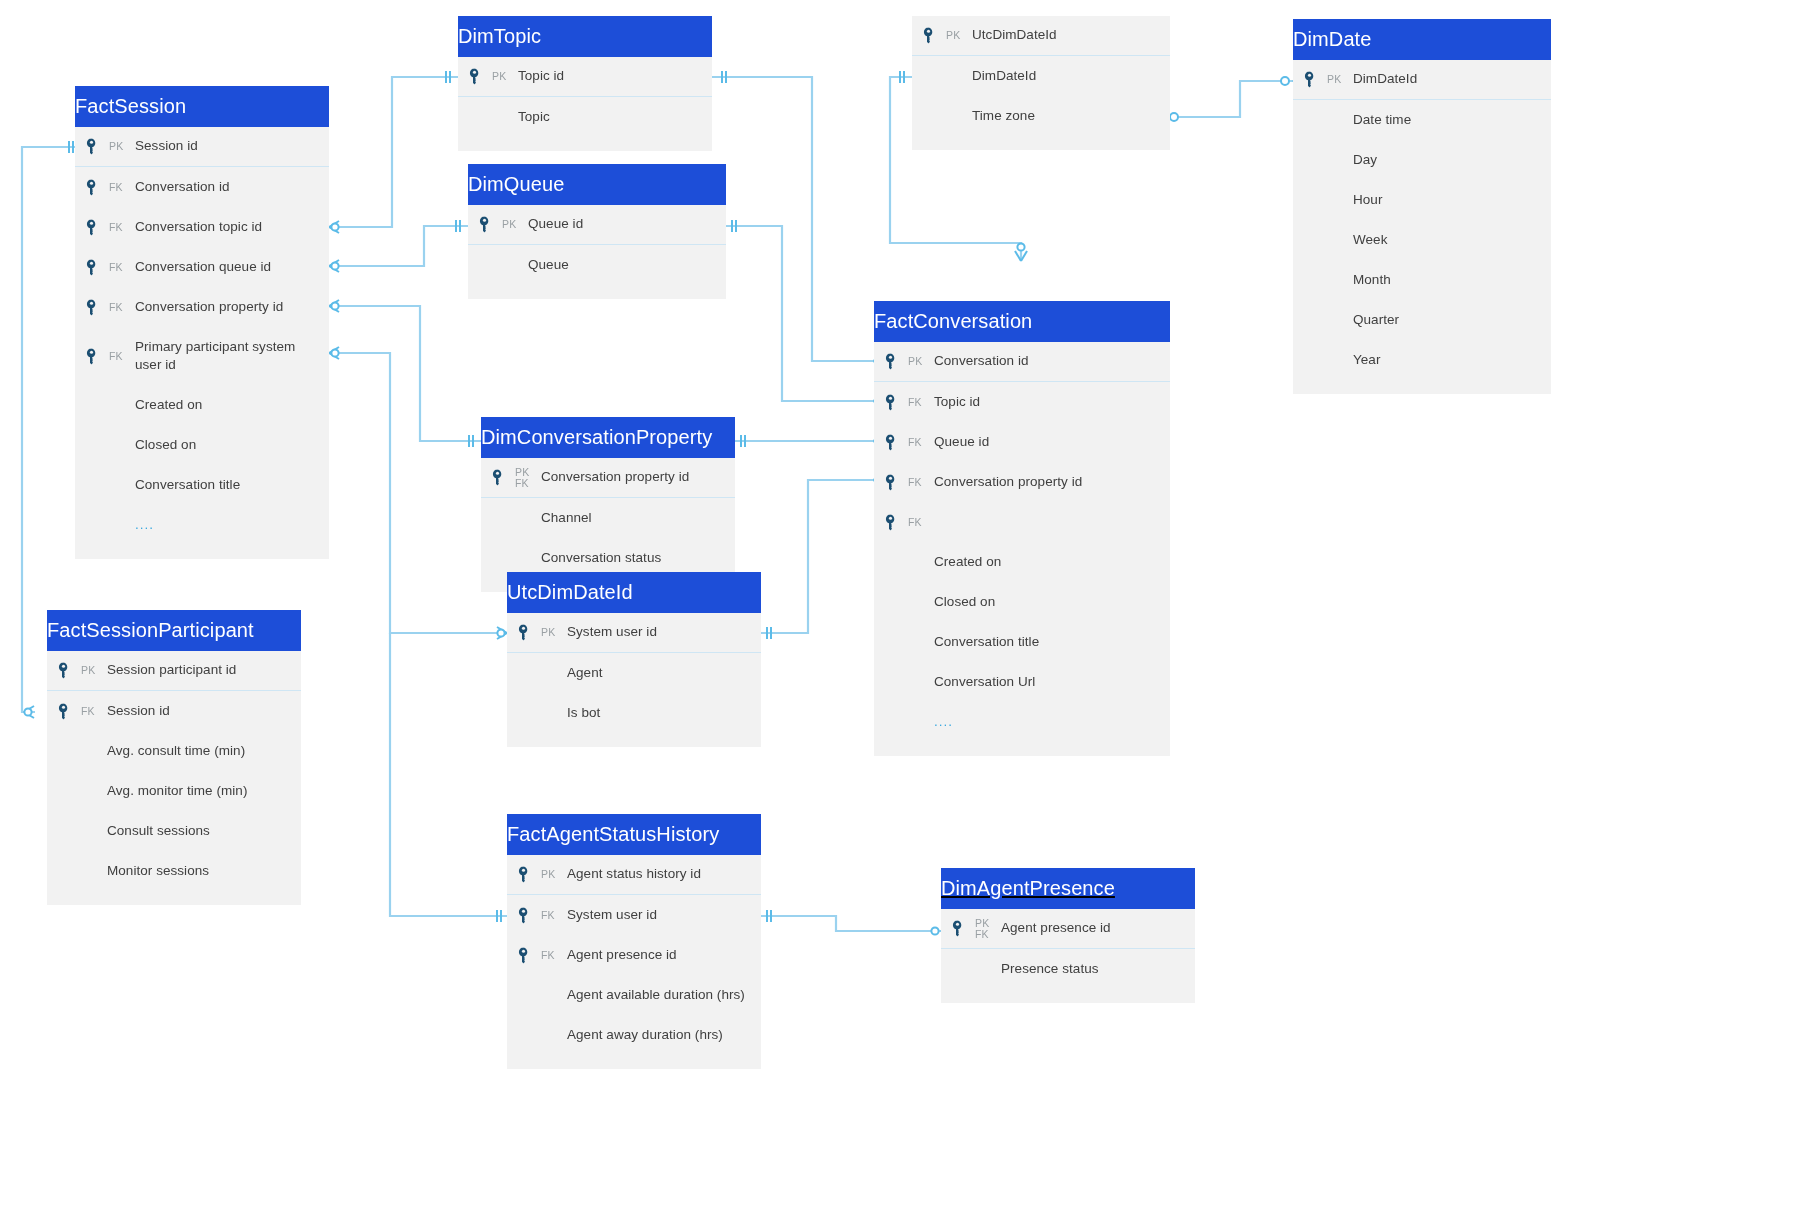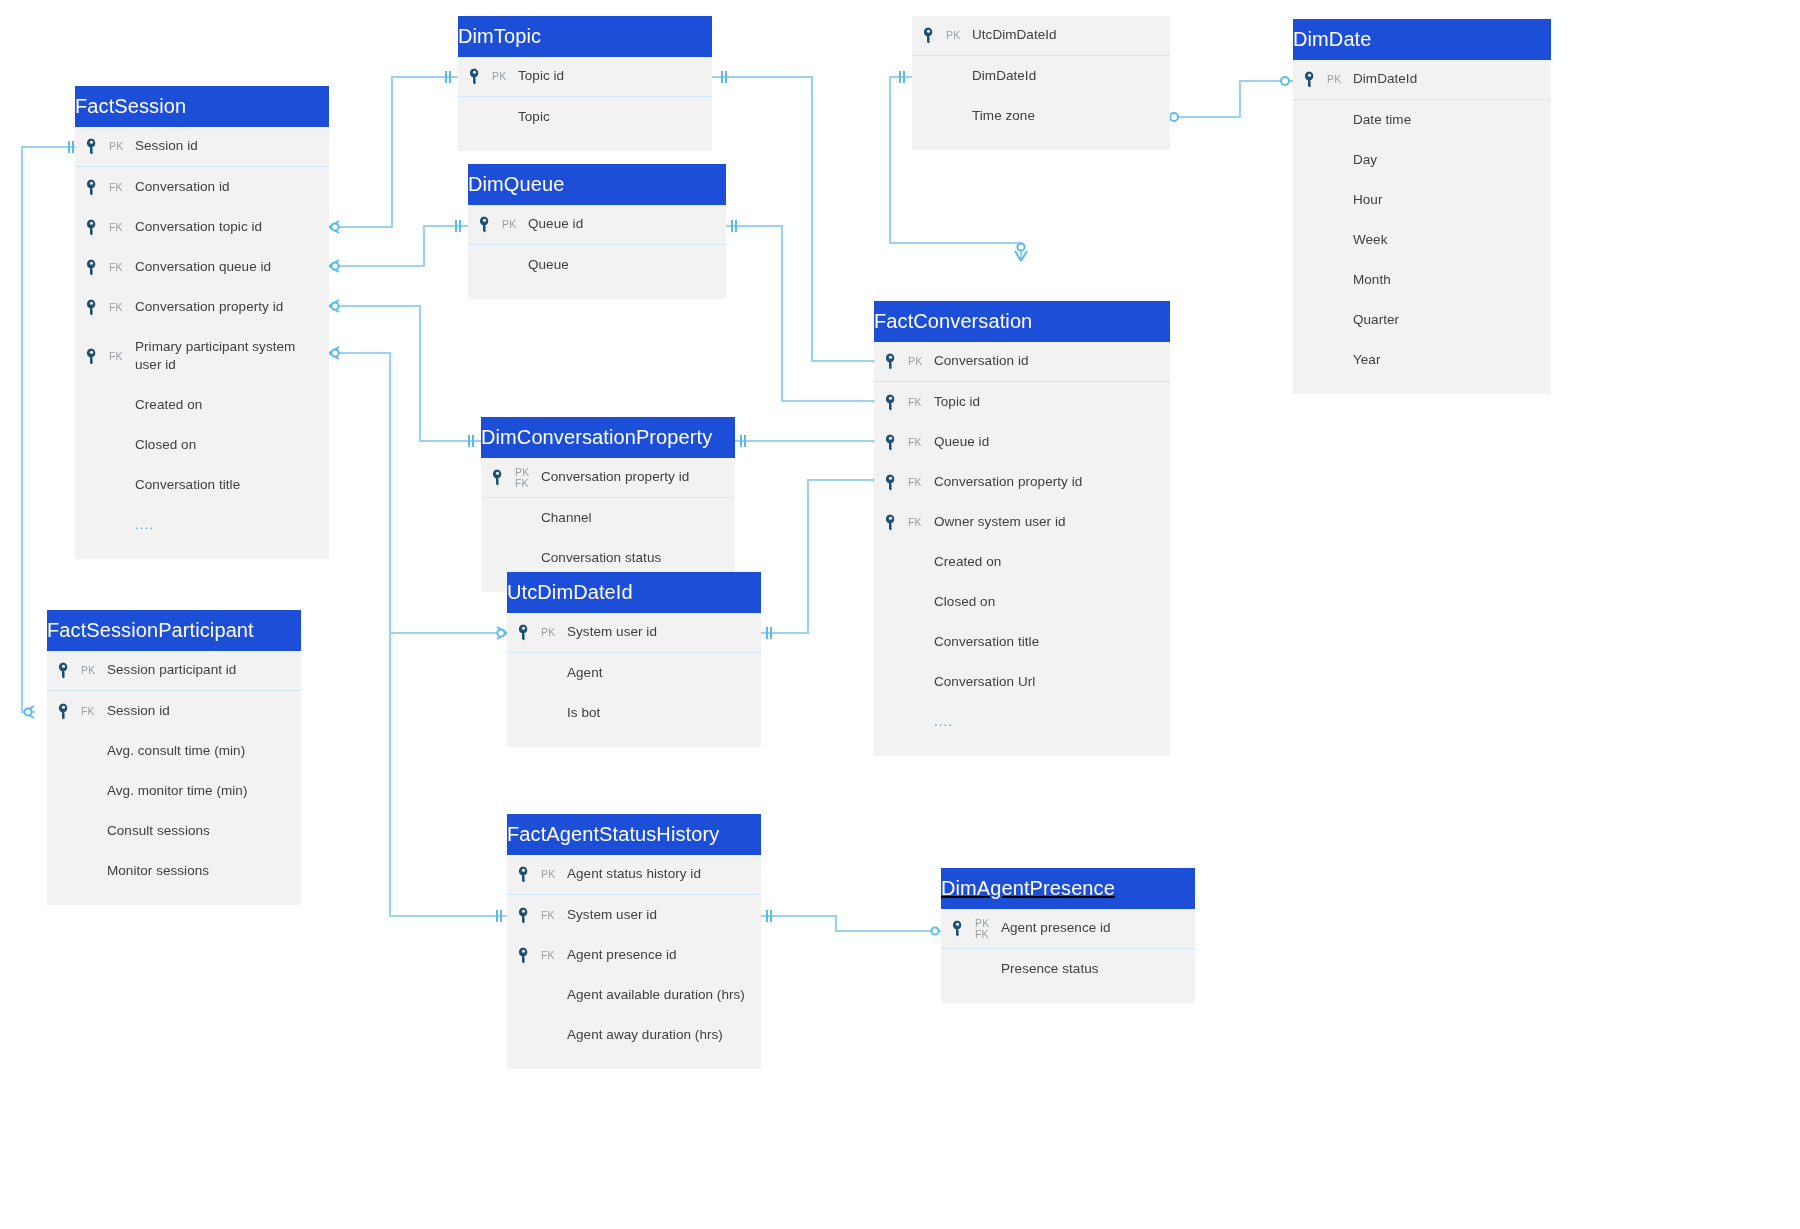--- a/index.html
+++ b/index.html
@@ -547,21 +547,20 @@
         <div class="attr-row">
           <div class="keycell">
             <span class="keyglyph">
               <svg width="13" height="17" viewBox="0 0 13 17" xmlns="http://www.w3.org/2000/svg">
                 <path d="M6.5 0.4c-2.6 0-4.6 2-4.6 4.5 0 2 1.3 3.7 3.1 4.3v5.6c0 .2.1.4.3.5l1.1.9c.2.2.5.1.6-.1l1-1.5-.9-.9.9-.9-.9-.9.9-.9-.8-.8V9.2c1.8-.6 3.1-2.3 3.1-4.3 0-2.5-2-4.5-4.6-4.5z" fill="#1c4f72"></path>
                 <circle cx="6.5" cy="4.3" r="1.55" fill="#f2f2f2"></circle>
               </svg>
             </span>
             <span class="keytag">FK</span>
           </div>
-          <div class="attr-label">Owner system user id</div>
         </div>
         <div class="attr-row">
           <div class="attr-label">Created on</div>
         </div>
         <div class="attr-row">
           <div class="attr-label">Closed on</div>
         </div>
         <div class="attr-row">
           <div class="attr-label">Conversation title</div>
         </div>

